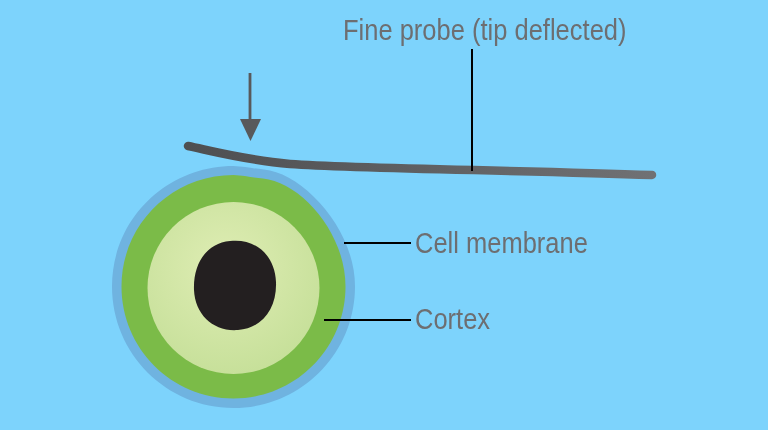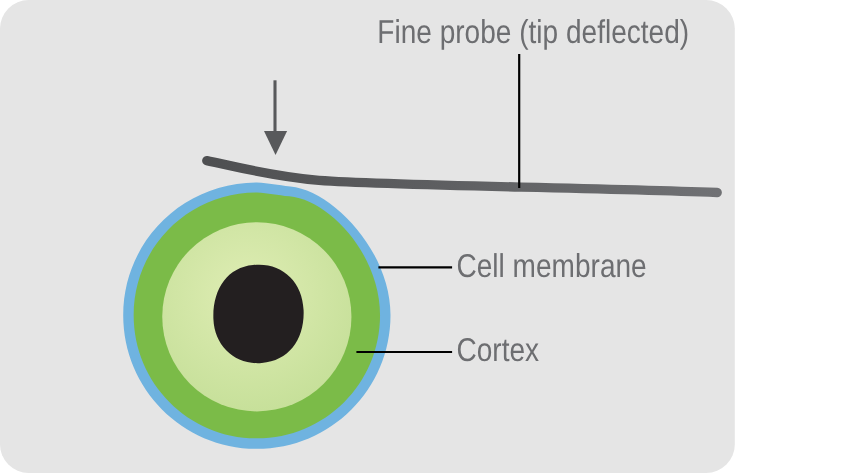--- a/index.html
+++ b/index.html
@@ -2,26 +2,25 @@
 <html><head>
 <meta charset="utf-8">
 <style>
   html, body {
     margin: 0;
     padding: 0;
     background: #ffffff;
   }
   .stage {
     position: relative;
-    width: 668px;
+    width: 768px;
     height: 430px;
-    background: #e5e5e5;
+    background: #7dd3fc;
     overflow: hidden;
     font-family: "Liberation Sans", sans-serif;
-    border-radius: 26px;
   }
   .stage svg {
     position: absolute;
     left: 0;
     top: 0;
   }
   .diagram-label {
     position: absolute;
     color: #6d6e71;
     font-size: 30px;

